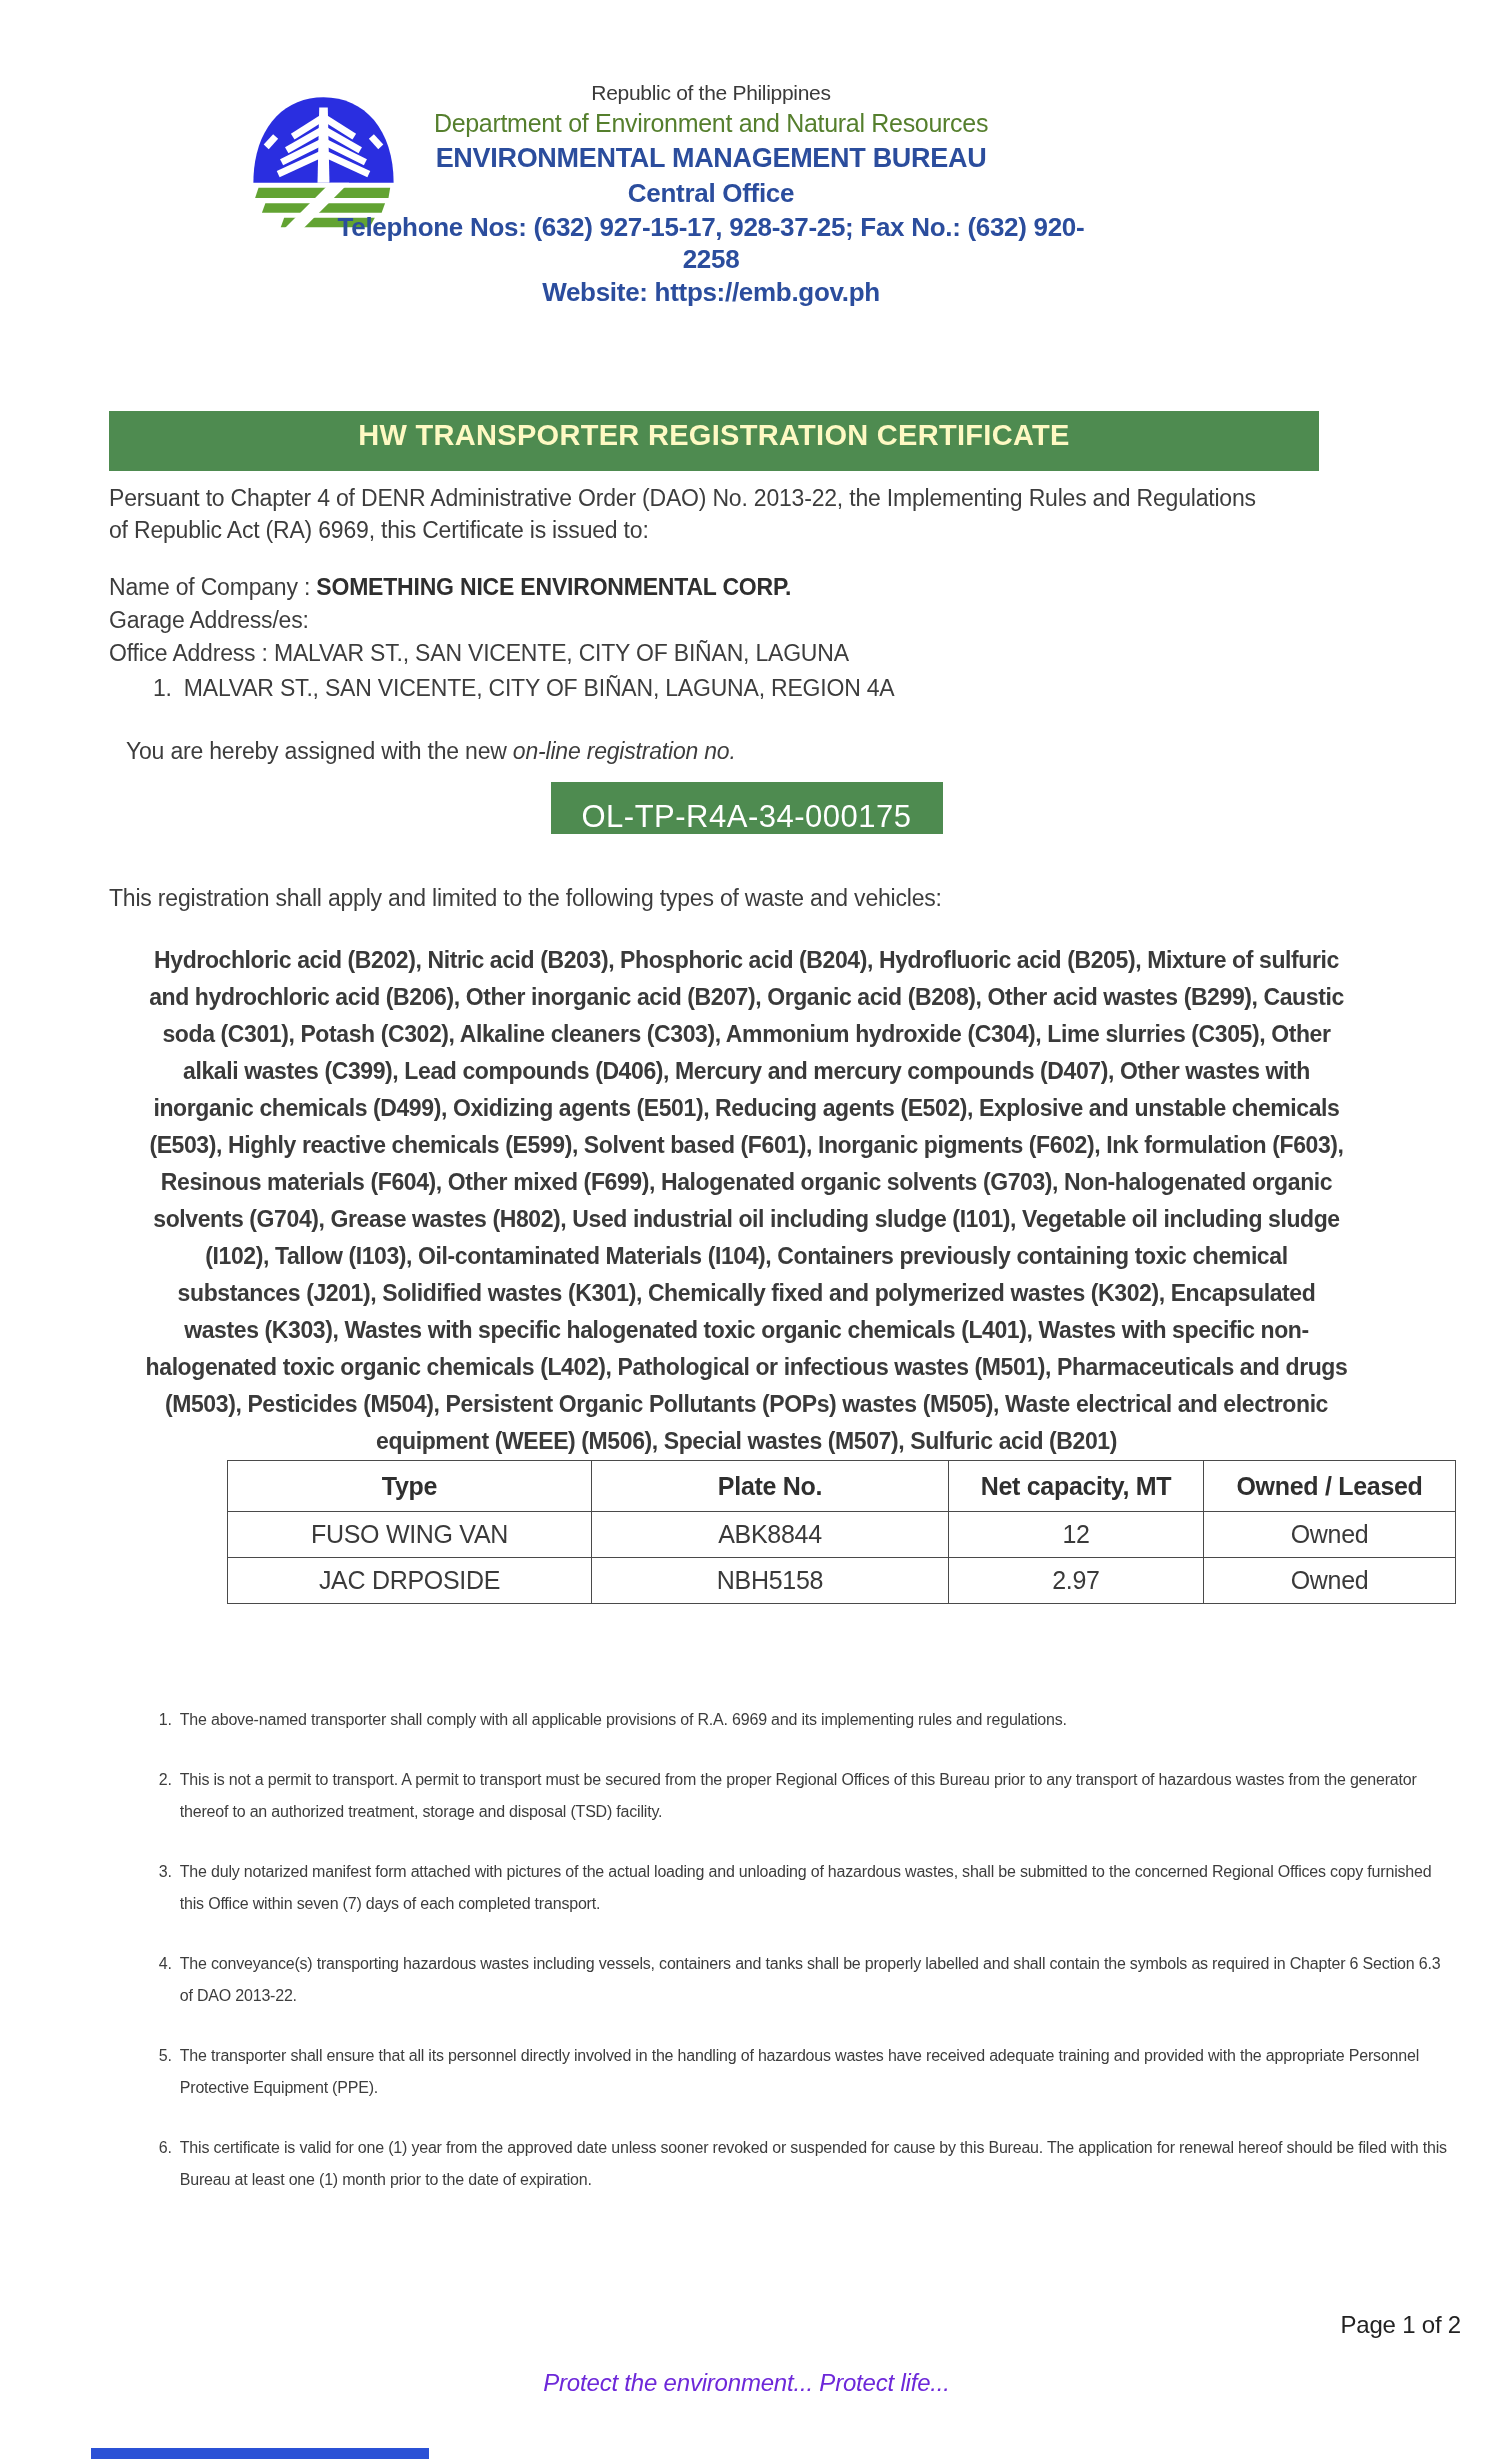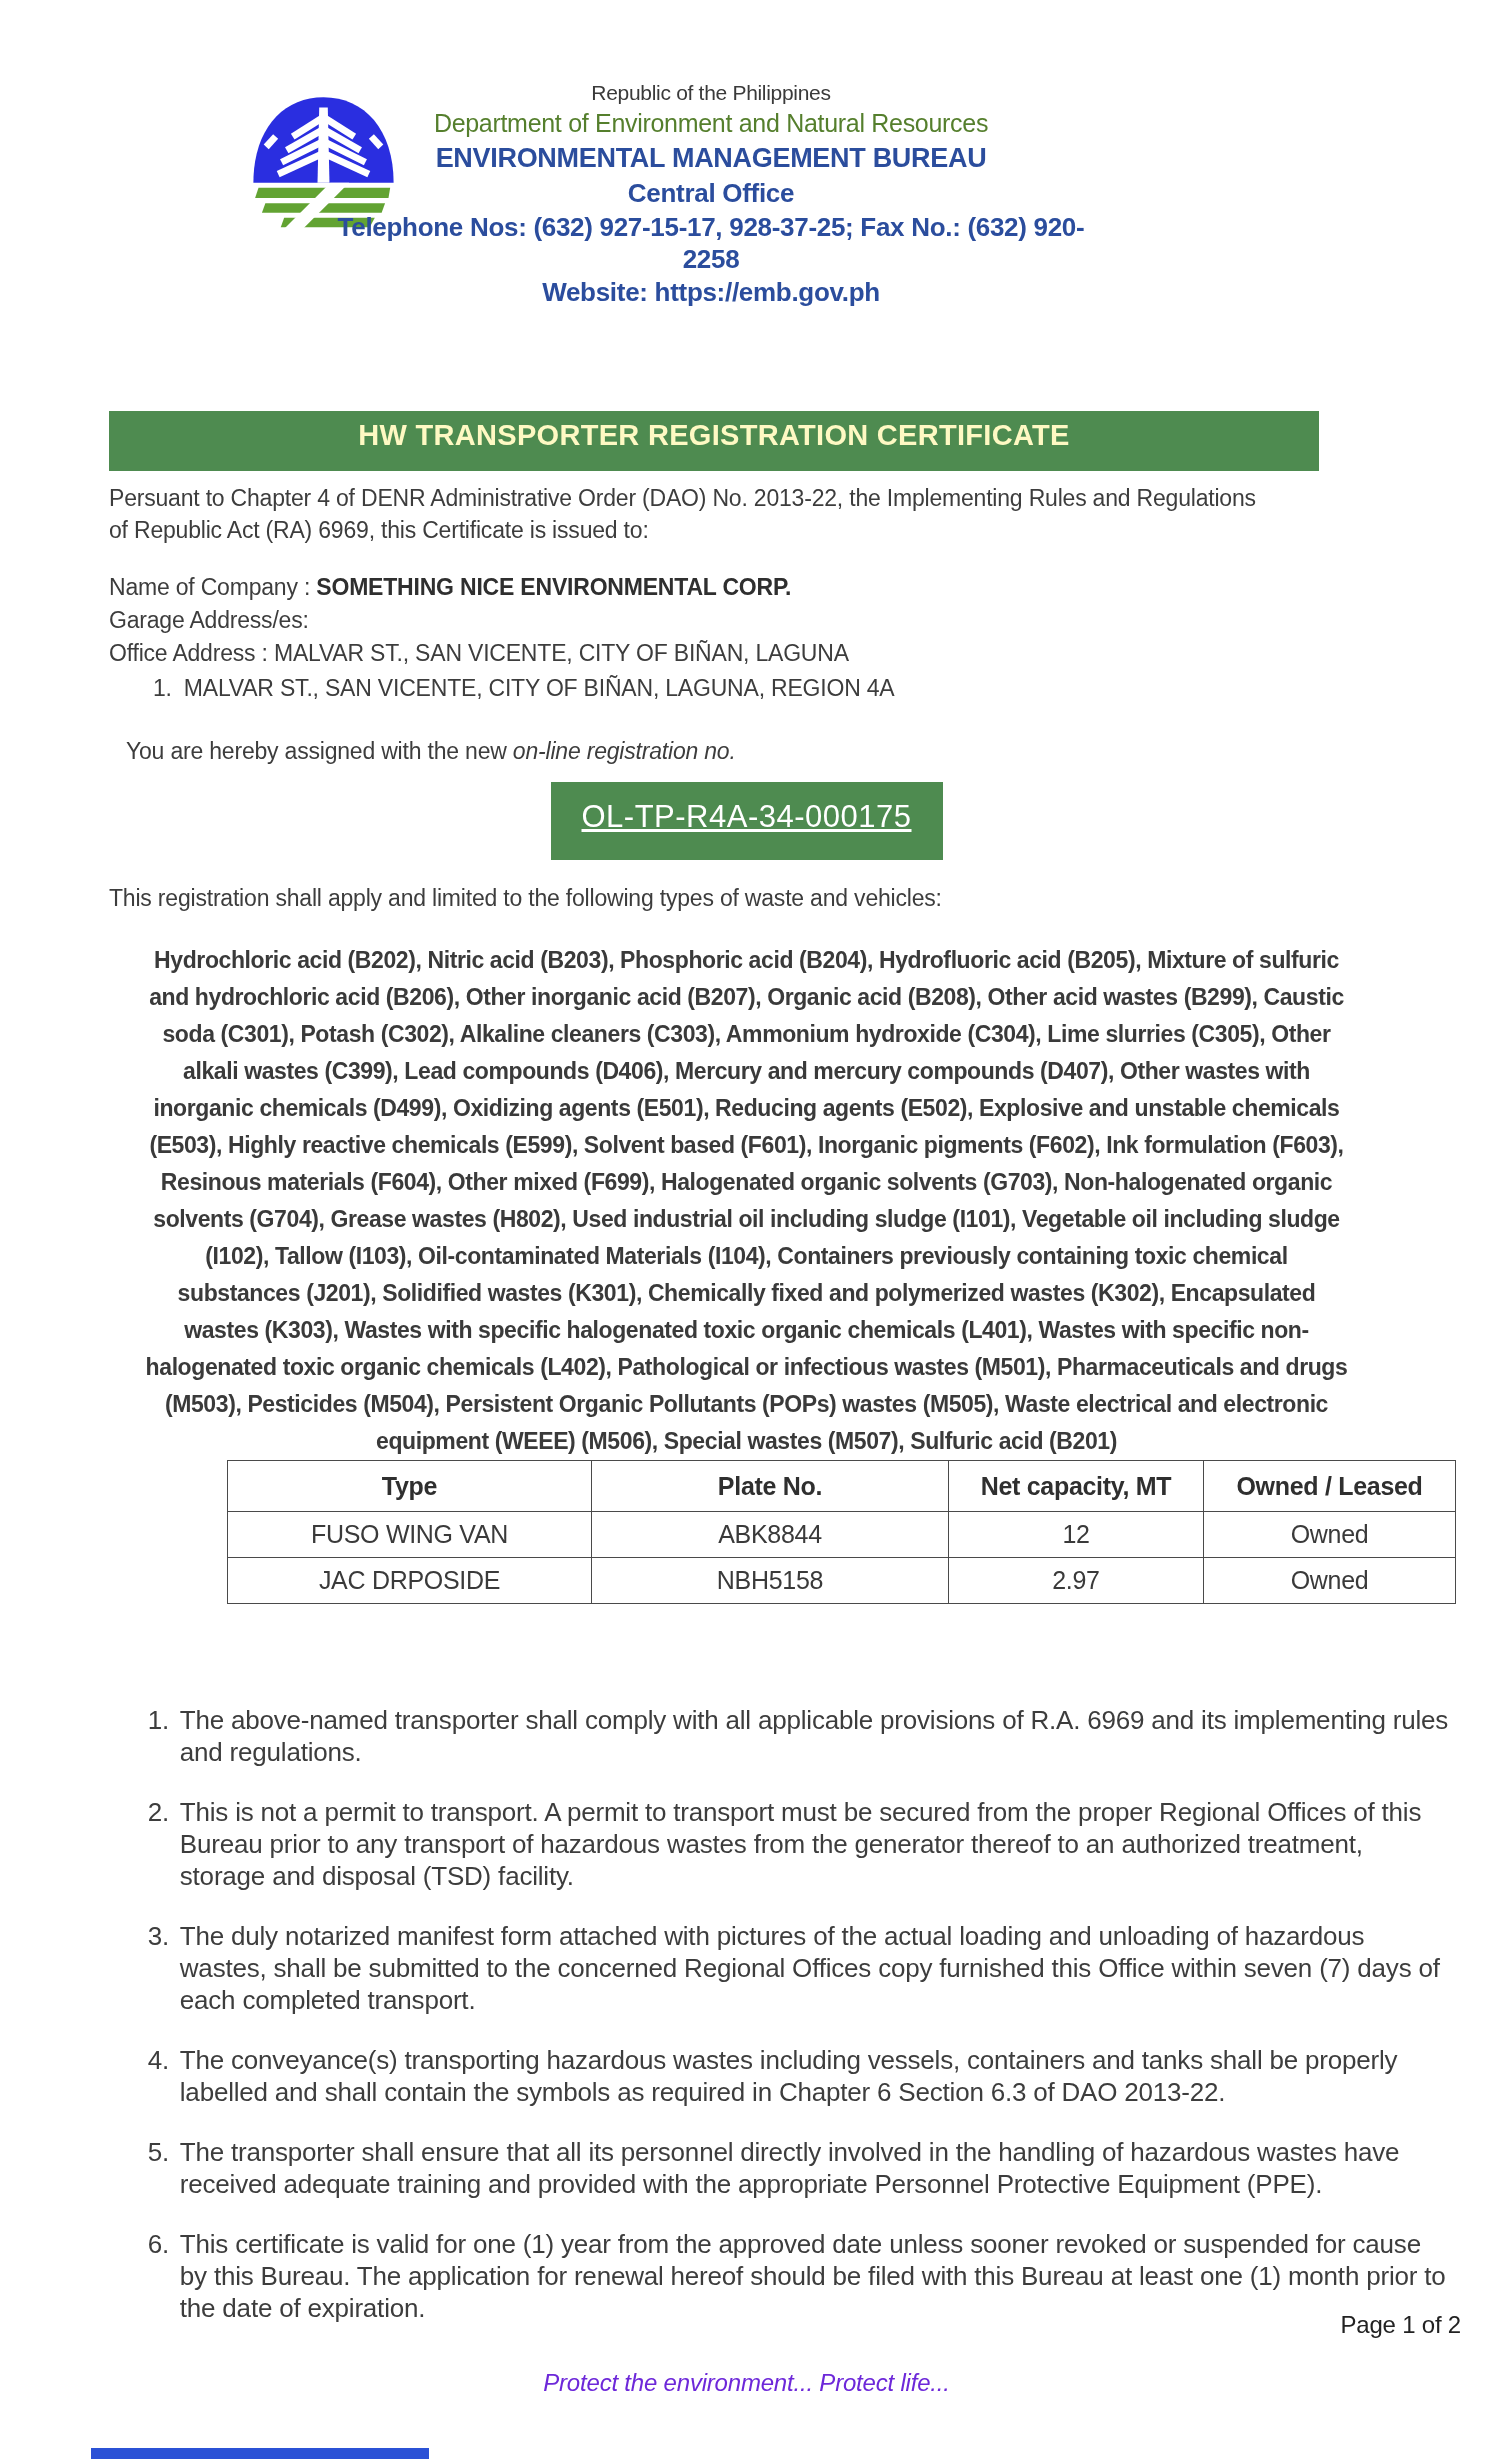--- a/index.html
+++ b/index.html
@@ -21,36 +21,36 @@
   }
   
   .intro{position:absolute;left:109px;top:482px;width:1153px;margin:0;font-size:23px;line-height:32px;letter-spacing:-0.2px;}
   .company{position:absolute;left:109px;top:571px;width:1249px;font-size:23px;line-height:33px;letter-spacing:-0.2px;}
   .company b{color:#2f2f2f;}
   .garage-list{margin:1.9px 0 0 0;padding-left:69px;}
   .garage-list li{padding-left:5.8px;}
   .assign{position:absolute;left:118px;top:730px;width:1249px;margin:8px;font-size:23px;letter-spacing:-0.2px;}
   .regbox{
     position:absolute;left:50%;top:782px;transform:translateX(-50%);
-    background:#4e8b50;color:#ffffff;font-size:31px;height:78px;line-height:69px;
-    padding:0 31px;white-space:nowrap;letter-spacing:0.5px;text-decoration:underline;
+    background:#4e8b50;color:#ffffff;font-size:31px;height:52px;line-height:69px;
+    padding:0 31px;white-space:nowrap;letter-spacing:0.5px;
   }
   .scope{position:absolute;left:109px;top:885px;width:1249px;margin:0;font-size:23px;letter-spacing:-0.2px;}
   .waste{
     position:absolute;left:144px;top:942px;width:1205px;margin:0;text-align:center;
     font-size:23px;font-weight:bold;line-height:37px;color:#3a3a3a;letter-spacing:-0.4px;
   }
   
   .vehicles{position:absolute;left:227px;top:1460px;width:1039px;border-collapse:collapse;table-layout:fixed;}
   .vehicles th,.vehicles td{border:1.9px solid #4a4a4a;text-align:center;vertical-align:middle;}
   .vehicles th{font-size:25px;font-weight:bold;color:#2f2f2f;padding:9.6px 23px;line-height:31px;letter-spacing:-0.3px;}
   .vehicles td{font-size:25px;color:#3a3a3a;height:45px;padding:0 5.8px;letter-spacing:-0.3px;}
   .col-type{width:317px;}.col-plate{width:310px;}.col-cap{width:208px;}.col-own{width:205px;}
   
-  .conditions{position:absolute;left:109px;top:1704px;width:1278px;margin:0;padding-left:67px;font-size:26px;line-height:32px;letter-spacing:-0.2px;}
+  .conditions{position:absolute;left:109px;top:1704px;width:1278px;margin:0;padding-left:67px;font-size:16px;line-height:32px;letter-spacing:-0.2px;}
   .conditions li{margin-bottom:28px;padding-left:3.8px;}
   
   .pagenum{position:absolute;top:2311px;right:32px;font-size:24px;color:#222222;letter-spacing:-0.2px;}
   .motto{position:absolute;left:0;top:2369px;width:100%;text-align:center;font-size:24px;font-style:italic;color:#6d28d9;letter-spacing:-0.2px;}
   .bottom-strip{position:absolute;left:91px;bottom:0;width:338px;height:11.5px;background:#2b51d6;}
 </style>
 </head>
 <body>
 
 <div class="page">

